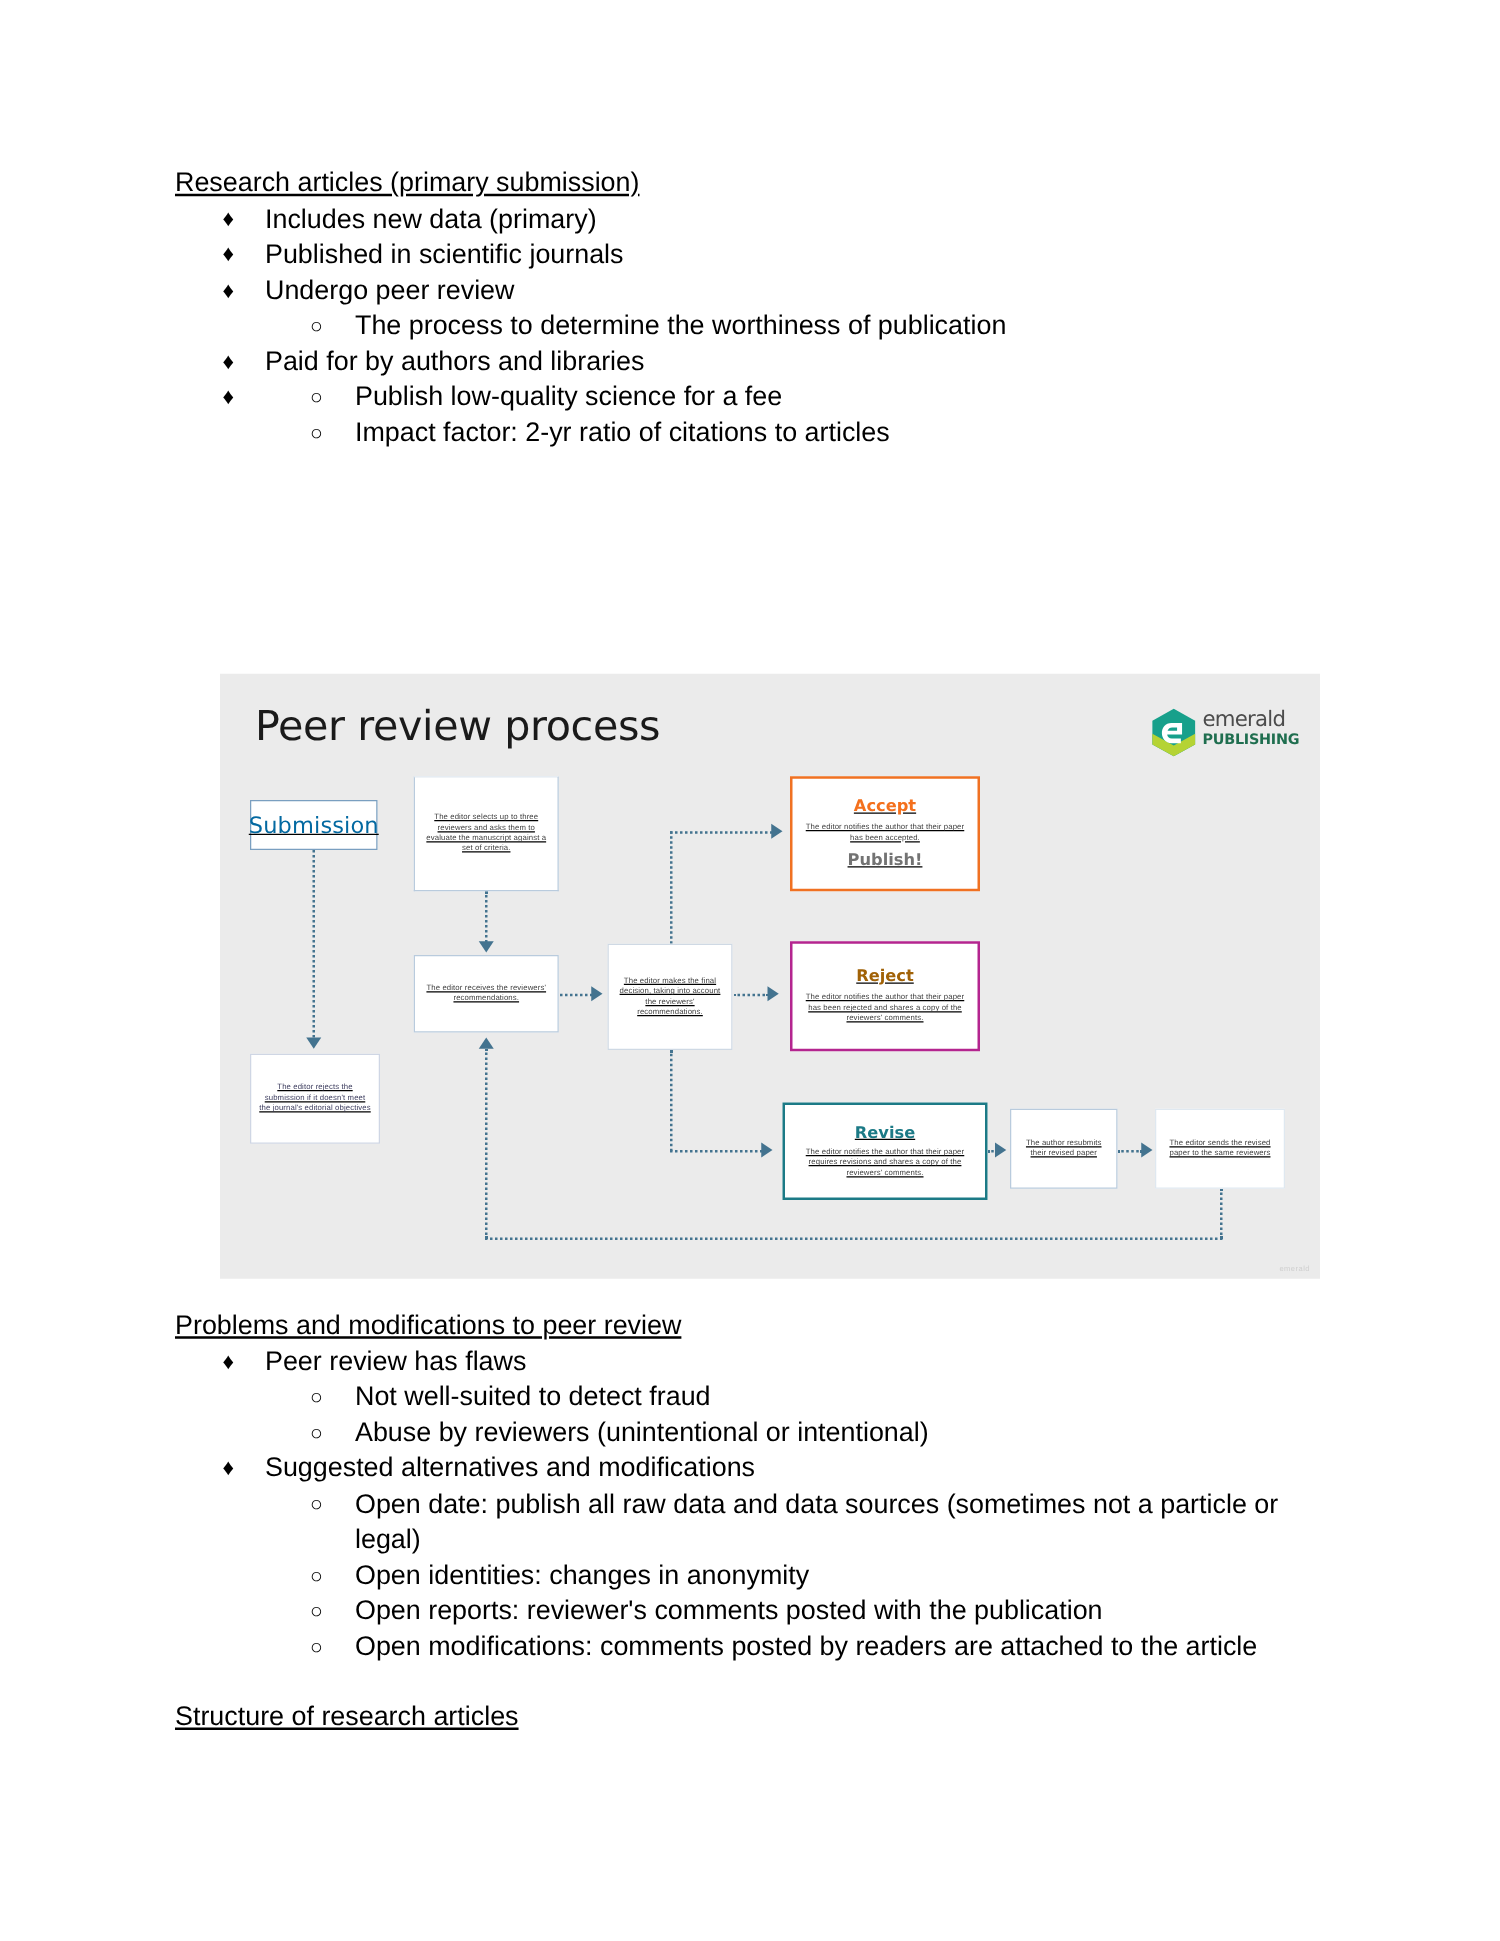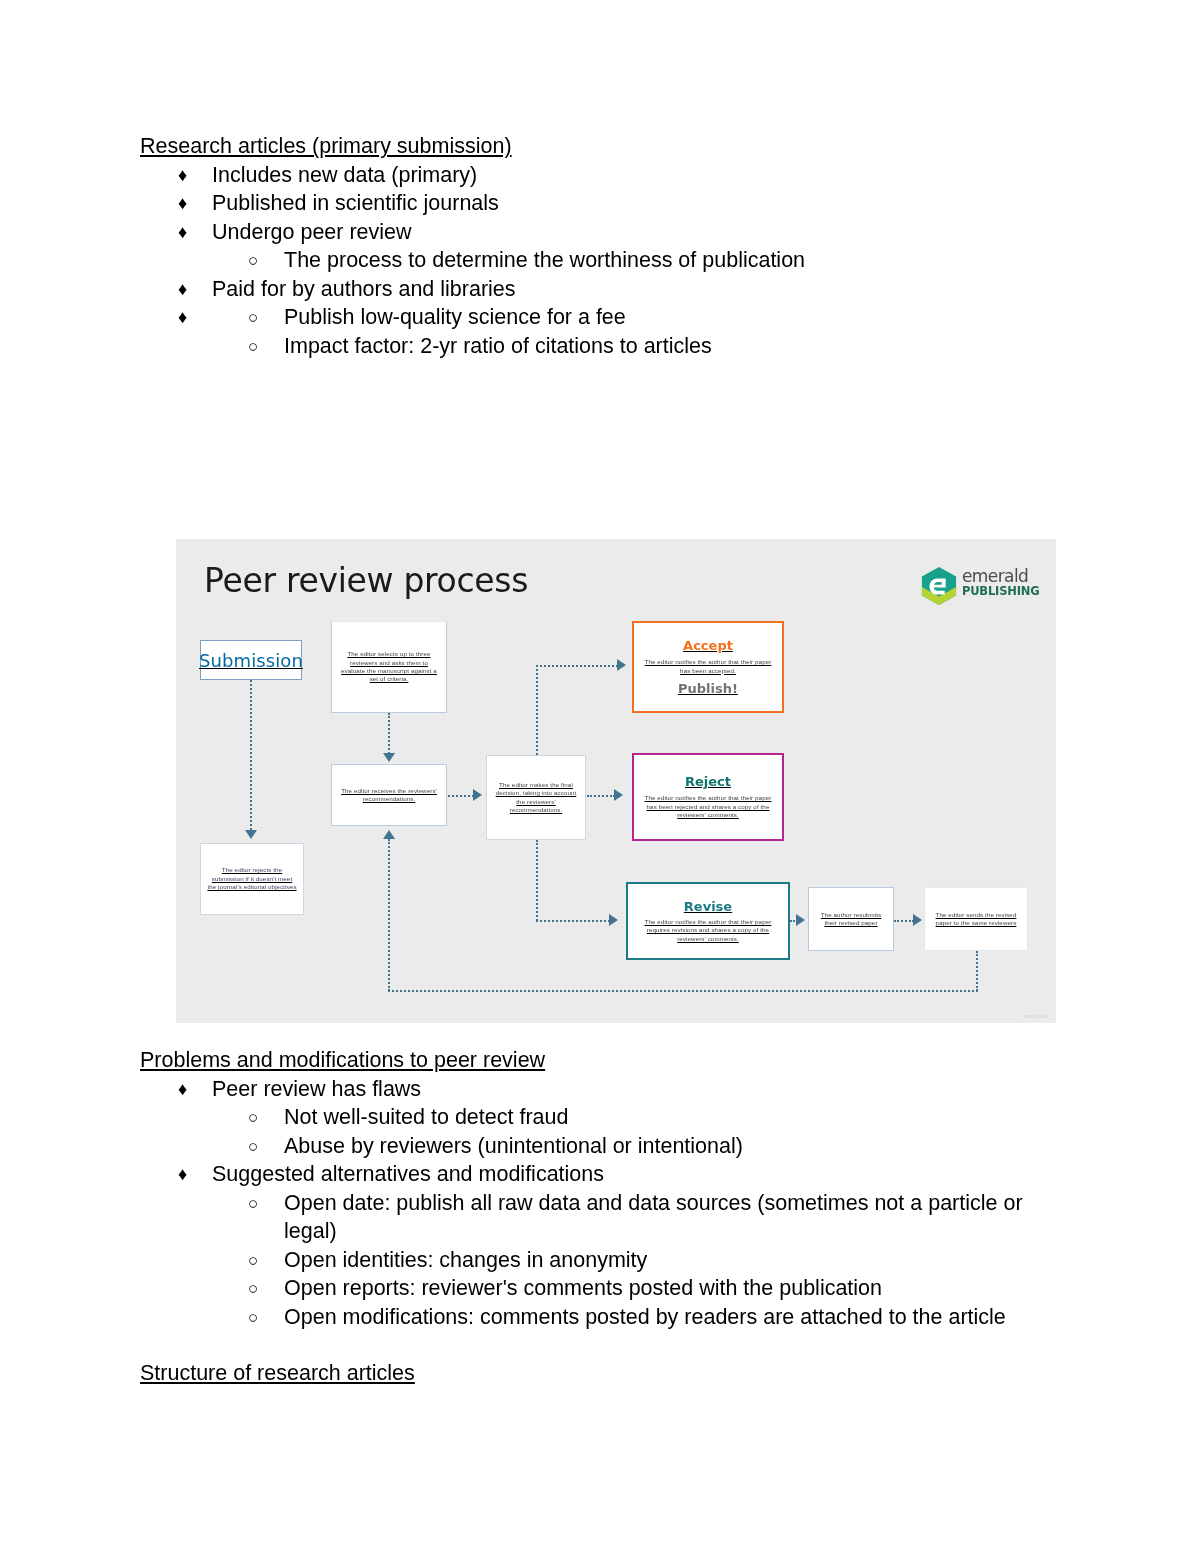--- a/index.html
+++ b/index.html
@@ -221,21 +221,21 @@
   .box-accept .pub {
     font-size: 13px; color: #737373; font-weight: bold;
     font-family: "DejaVu Sans", sans-serif; margin-top: 6px;
   }
 
   .box-reject {
     left: 456px; top: 214px; width: 152px; height: 88px;
     border: 2px solid #b4258f;
   }
   .box-reject .cap-reject {
-    font-size: 13px; color: #0f766e; font-weight: bold;
+    font-size: 13px; color: #a16207; font-weight: bold;
     font-family: "DejaVu Sans", sans-serif; margin-bottom: 5px;
   }
 
   .box-revise {
     left: 450px; top: 343px; width: 164px; height: 78px;
     border: 2px solid #1c7a86;
   }
   .box-revise .cap-revise {
     font-size: 13px; color: #1c7a86; font-weight: bold;
     font-family: "DejaVu Sans", sans-serif; margin-bottom: 4px;

